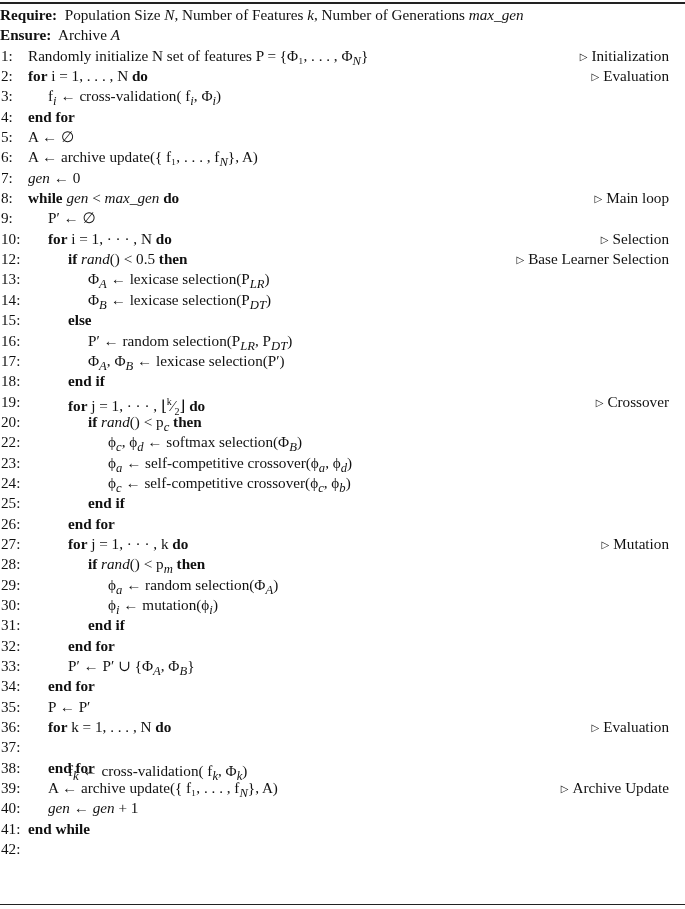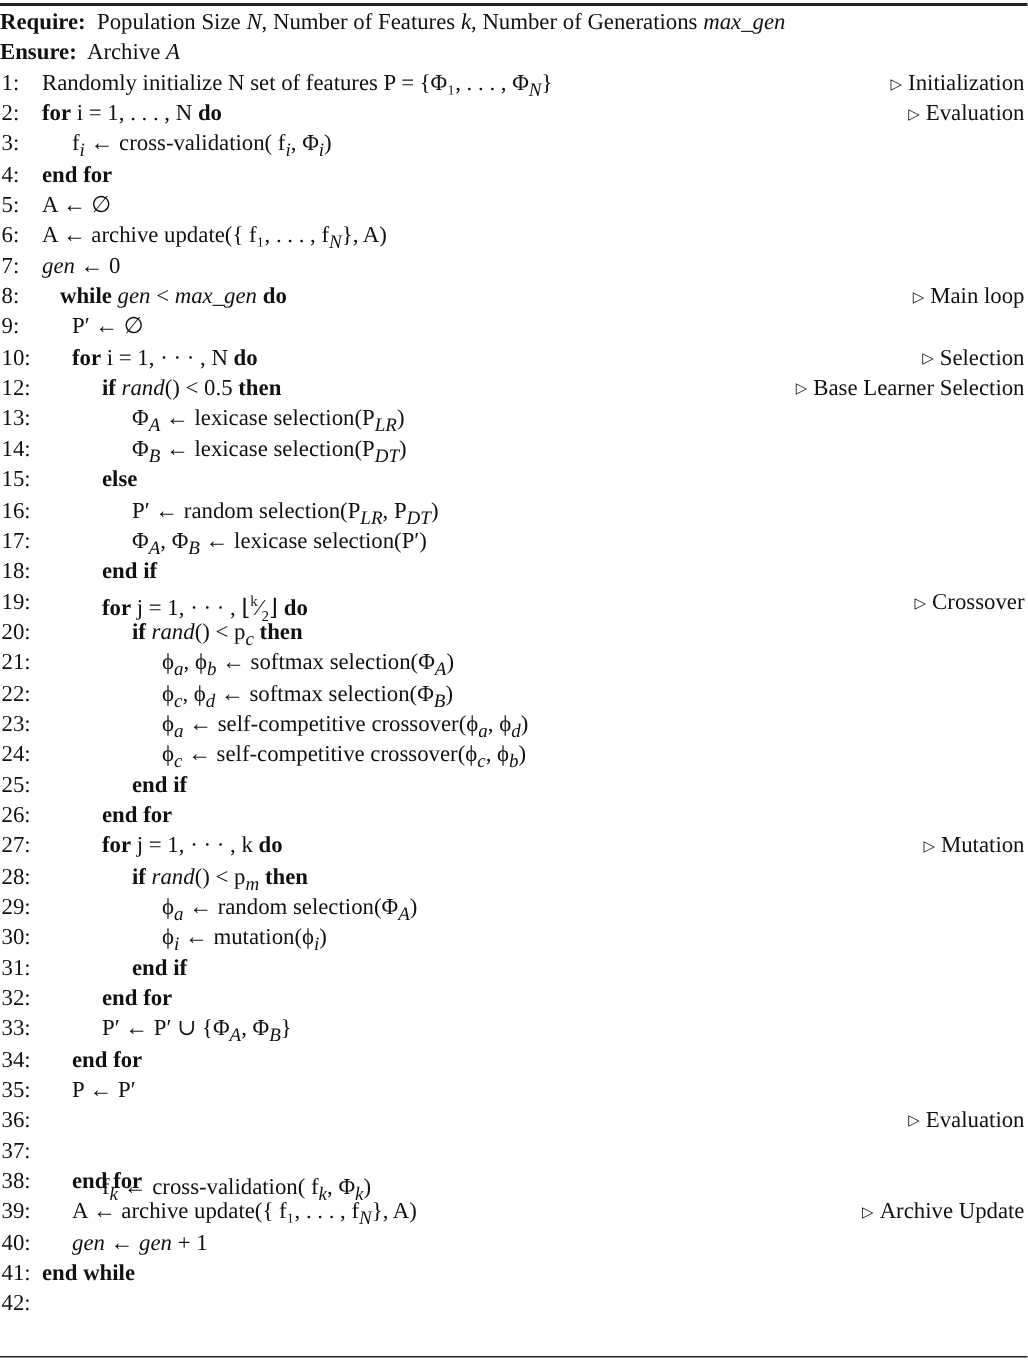--- a/index.html
+++ b/index.html
@@ -6,21 +6,21 @@
   body{width:685px;height:909px;position:relative;overflow:hidden;
        font-family:"Liberation Serif","DejaVu Serif",serif;color:#111;font-size:15.2px;}
   .rule{position:absolute;left:0;width:685px;background:#222;}
   .rule.top{top:2px;height:1.6px;}
   .rule.bottom{top:904px;height:1.2px;}
   .lines{position:absolute;left:0;top:5px;width:685px;}
   .line{position:relative;height:20.35px;line-height:20.35px;white-space:nowrap;padding-left:36px;}
   .num{position:absolute;left:1px;top:0;}
   .hdr{position:absolute;left:0;top:0;}
   .code{position:absolute;top:0;}
-  .cmt{position:absolute;right:2px;top:0;}
+  .cmt{position:absolute;right:16px;top:0;}
   .tri{font-size:10px;margin-right:4px;position:relative;top:-1px;}
   b{font-weight:bold;}
   i{font-style:italic;}
 </style>
 </head>
 <body>
 
 <div class="rule top"></div>
 
 <div class="lines">
@@ -58,21 +58,21 @@
       <div class="line">
         <span class="num">6:</span>
         <span class="code" style="left: 28px;">A ← archive update({ f₁, . . . , f<sub><i>N</i></sub>}, A)</span>
       </div>
       <div class="line">
         <span class="num">7:</span>
         <span class="code" style="left: 28px;"><i>gen</i> ← 0</span>
       </div>
       <div class="line">
         <span class="num">8:</span>
-        <span class="code" style="left: 28px; margin-left: 12px;"><b>while</b> <i>gen</i> &lt; <i>max_gen</i> <b>do</b></span>
+        <span class="code" style="left: 28px;"><b>while</b> <i>gen</i> &lt; <i>max_gen</i> <b>do</b></span>
         <span class="cmt"><span class="tri">▷</span><span>Main loop</span></span>
       </div>
       <div class="line">
         <span class="num">9:</span>
         <span class="code" style="left: 48px;">P′ ← ∅</span>
       </div>
       <div class="line">
         <span class="num">10:</span>
         <span class="code" style="left: 48px;"><b>for</b> i = 1, · · · , N <b>do</b></span>
         <span class="cmt"><span class="tri">▷</span><span>Selection</span></span>
@@ -109,24 +109,20 @@
       <div class="line">
         <span class="num">19:</span>
         <span class="code" style="left: 68px;"><b>for</b> j = 1, · · · , ⌊<sup style="font-size:10px">k</sup>⁄<sub style="font-size:10px">2</sub>⌋ <b>do</b></span>
         <span class="cmt"><span class="tri">▷</span><span>Crossover</span></span>
       </div>
       <div class="line">
         <span class="num">20:</span>
         <span class="code" style="left: 88px;"><b>if</b> <i>rand</i>() &lt; p<sub><i>c</i></sub> <b>then</b></span>
       </div>
       <div class="line">
-        <span class="num">21:</span>
-        <span class="code" style="left: 108px;">ϕ<sub><i>a</i></sub>, ϕ<sub><i>b</i></sub> ← softmax selection(Φ<sub><i>A</i></sub>)</span>
-      </div>
-      <div class="line">
         <span class="num">22:</span>
         <span class="code" style="left: 108px;">ϕ<sub><i>c</i></sub>, ϕ<sub><i>d</i></sub> ← softmax selection(Φ<sub><i>B</i></sub>)</span>
       </div>
       <div class="line">
         <span class="num">23:</span>
         <span class="code" style="left: 108px;">ϕ<sub><i>a</i></sub> ← self-competitive crossover(ϕ<sub><i>a</i></sub>, ϕ<sub><i>d</i></sub>)</span>
       </div>
       <div class="line">
         <span class="num">24:</span>
         <span class="code" style="left: 108px;">ϕ<sub><i>c</i></sub> ← self-competitive crossover(ϕ<sub><i>c</i></sub>, ϕ<sub><i>b</i></sub>)</span>
@@ -171,20 +167,21 @@
       <div class="line">
         <span class="num">34:</span>
         <span class="code" style="left: 48px;"><b>end for</b></span>
       </div>
       <div class="line">
         <span class="num">35:</span>
         <span class="code" style="left: 48px;">P ← P′</span>
       </div>
       <div class="line">
         <span class="num">36:</span>
+        <span class="code" style="left: 48px;"><b>for</b> k = 1, . . . , N <b>do</b></span>
         <span class="cmt"><span class="tri">▷</span><span>Evaluation</span></span>
       </div>
       <div class="line">
         <span class="num">37:</span>
         <span class="code" style="left: 68px; margin-top: 24px;">f<sub><i>k</i></sub> ← cross-validation( f<sub><i>k</i></sub>, Φ<sub><i>k</i></sub>)</span>
       </div>
       <div class="line">
         <span class="num">38:</span>
         <span class="code" style="left: 48px;"><b>end for</b></span>
       </div>

